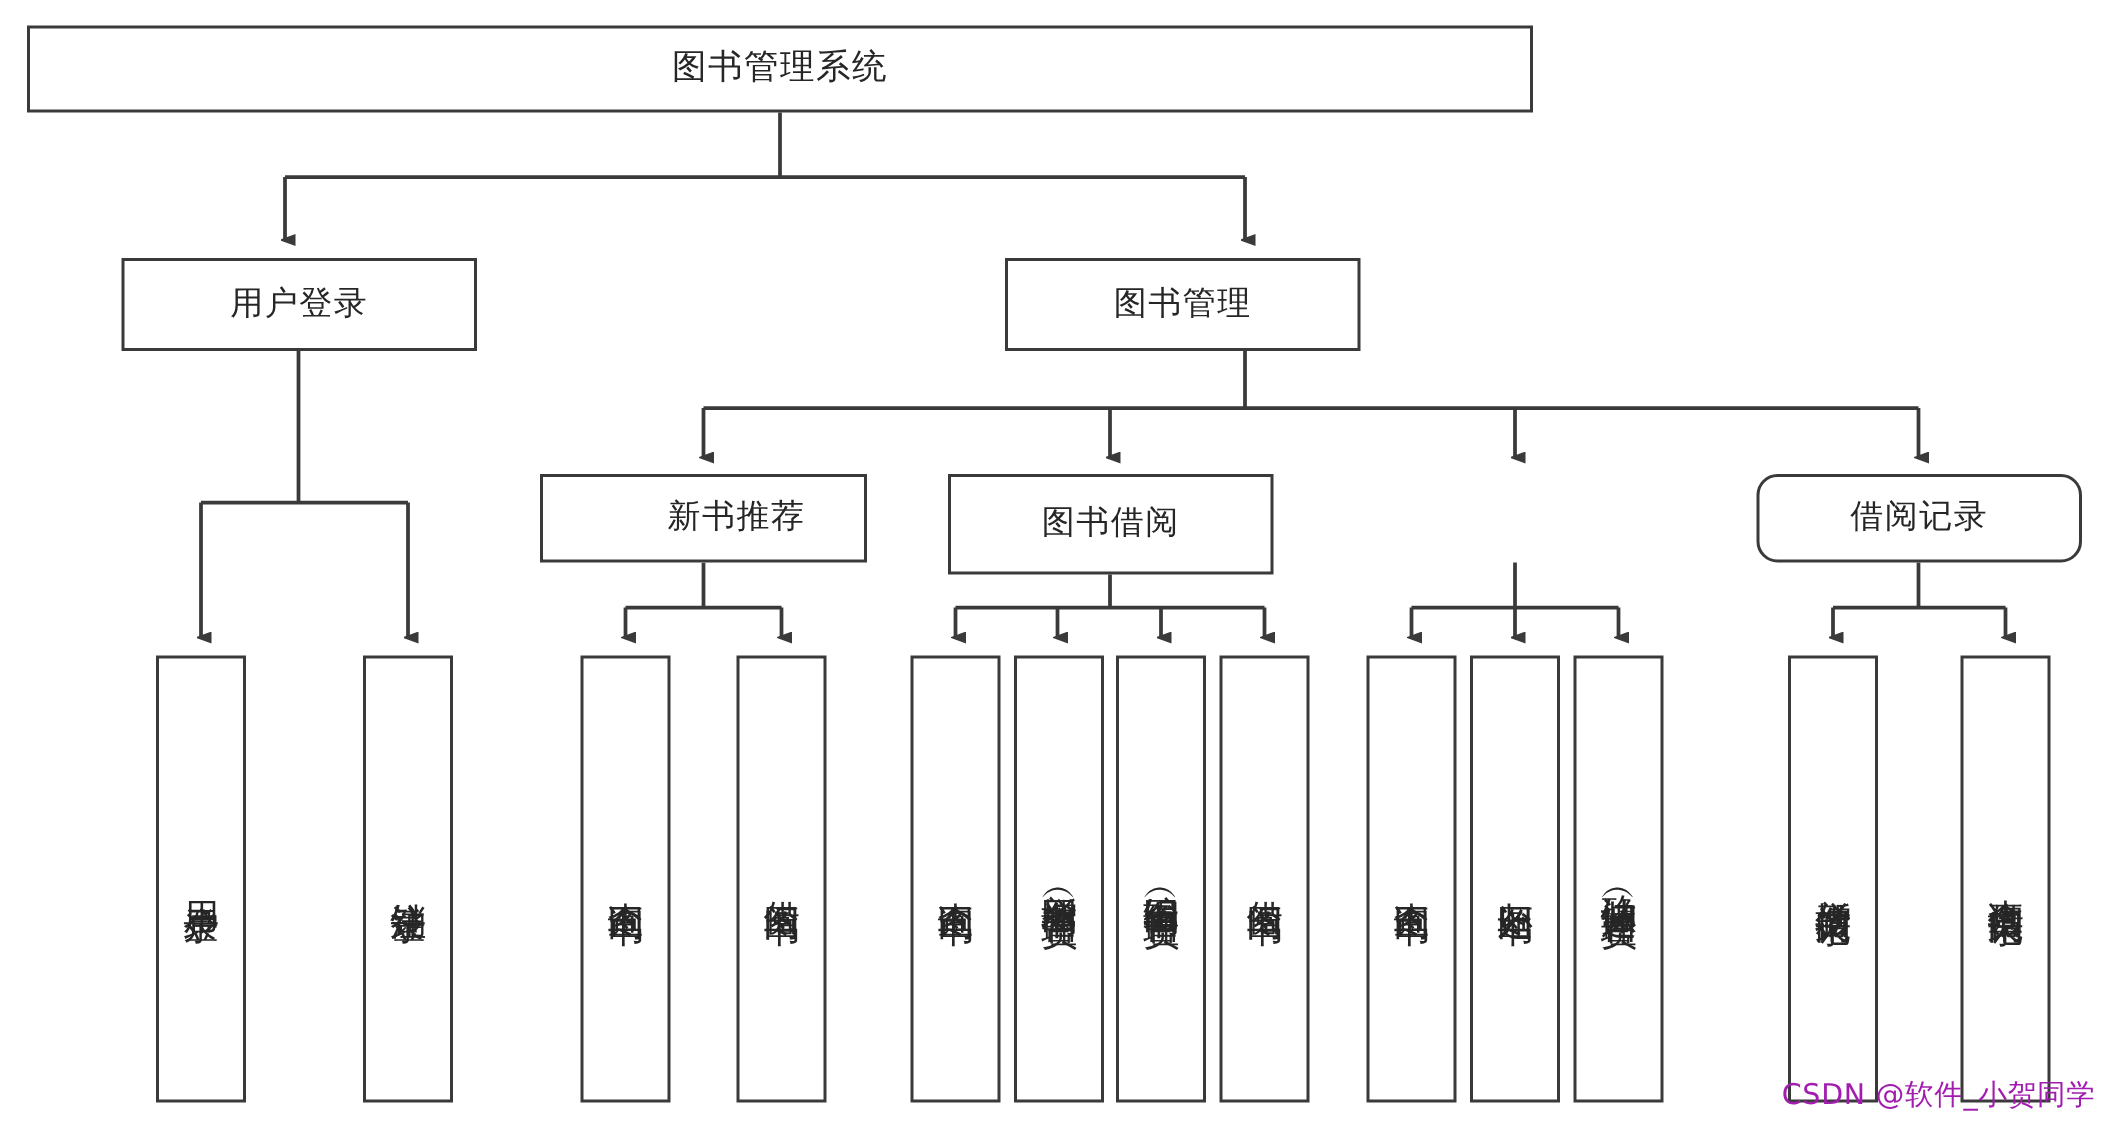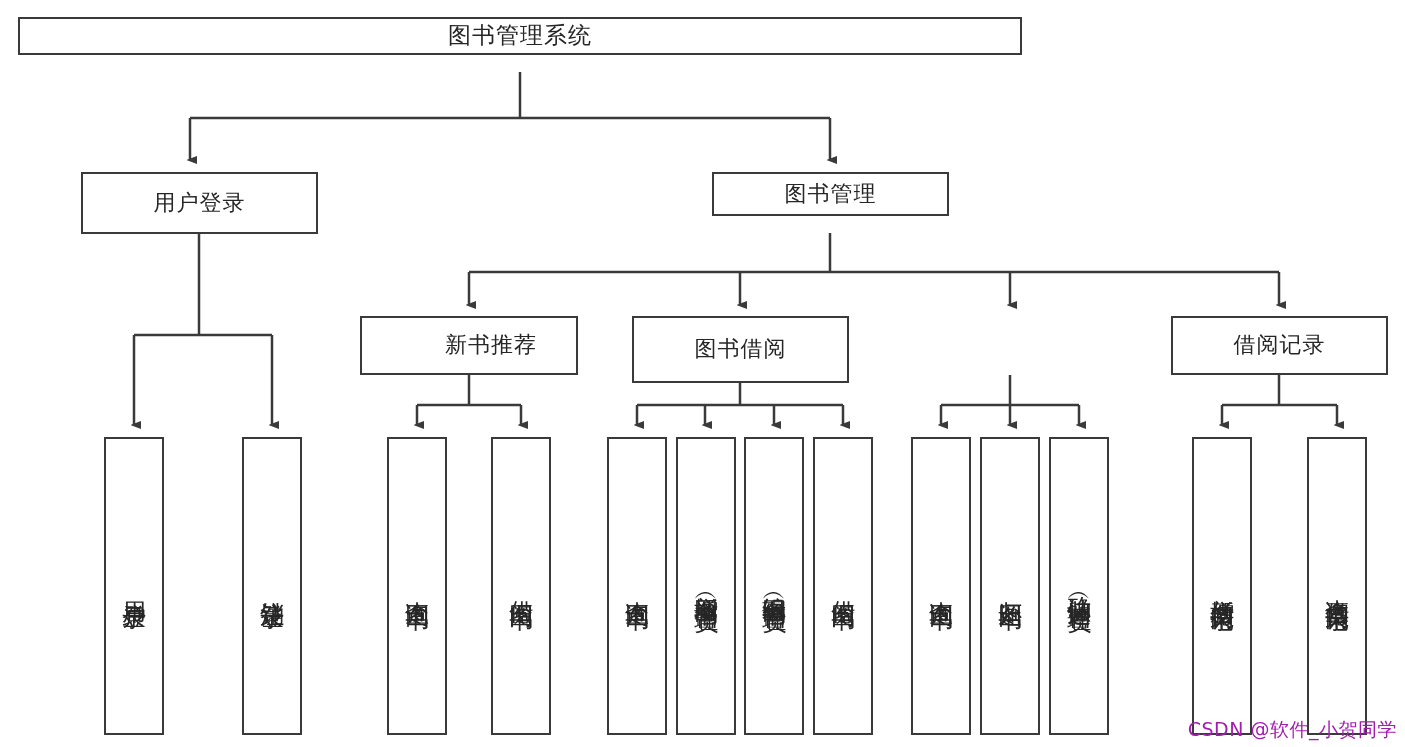--- a/index.html
+++ b/index.html
@@ -122,38 +122,38 @@
       <path d="M1010,405 L1010,425" marker-end="url(#arrow)"></path>
       <path d="M1079,405 L1079,425" marker-end="url(#arrow)"></path>
 
       <path d="M1279,375 L1279,405"></path>
       <path d="M1222,405 L1337,405"></path>
       <path d="M1222,405 L1222,425" marker-end="url(#arrow)"></path>
       <path d="M1337,405 L1337,425" marker-end="url(#arrow)"></path>
     </g>
   </svg>
 
-  <div class="node node-h node-root" style="left:18px; top:17px; width:1004px; height:38px;">
+  <div class="node node-h node-root" style="left:18px; top:17px; width:1004px; height:58px;">
     <span>图书管理系统</span>
   </div>
 
   <div class="node node-h" style="left:81px; top:172px; width:237px; height:62px;">
     <span>用户登录</span>
   </div>
-  <div class="node node-h" style="left:712px; top:172px; width:237px; height:44px;">
+  <div class="node node-h" style="left:670px; top:172px; width:237px; height:62px;">
     <span>图书管理</span>
   </div>
 
   <div class="node node-h" style="left:360px; top:316px; width:218px; height:59px;padding-left:44px;">
     <span>新书推荐</span>
   </div>
   <div class="node node-h" style="left:632px; top:316px; width:217px; height:67px;">
     <span>图书借阅</span>
   </div>
-  <div class="node node-h" style="left:1171px; top:316px; width:217px; height:59px;">
+  <div class="node node-h" style="left:1171px; top:316px; width:217px; height:59px;border-radius:14px;">
     <span>借阅记录</span>
   </div>
 
   <div class="node node-v" style="left:104px; top:437px; width:60px; height:298px;">
     <span class="vtext">用户登录</span>
   </div>
   <div class="node node-v" style="left:242px; top:437px; width:60px; height:298px;">
     <span class="vtext">注销登录</span>
   </div>
 

